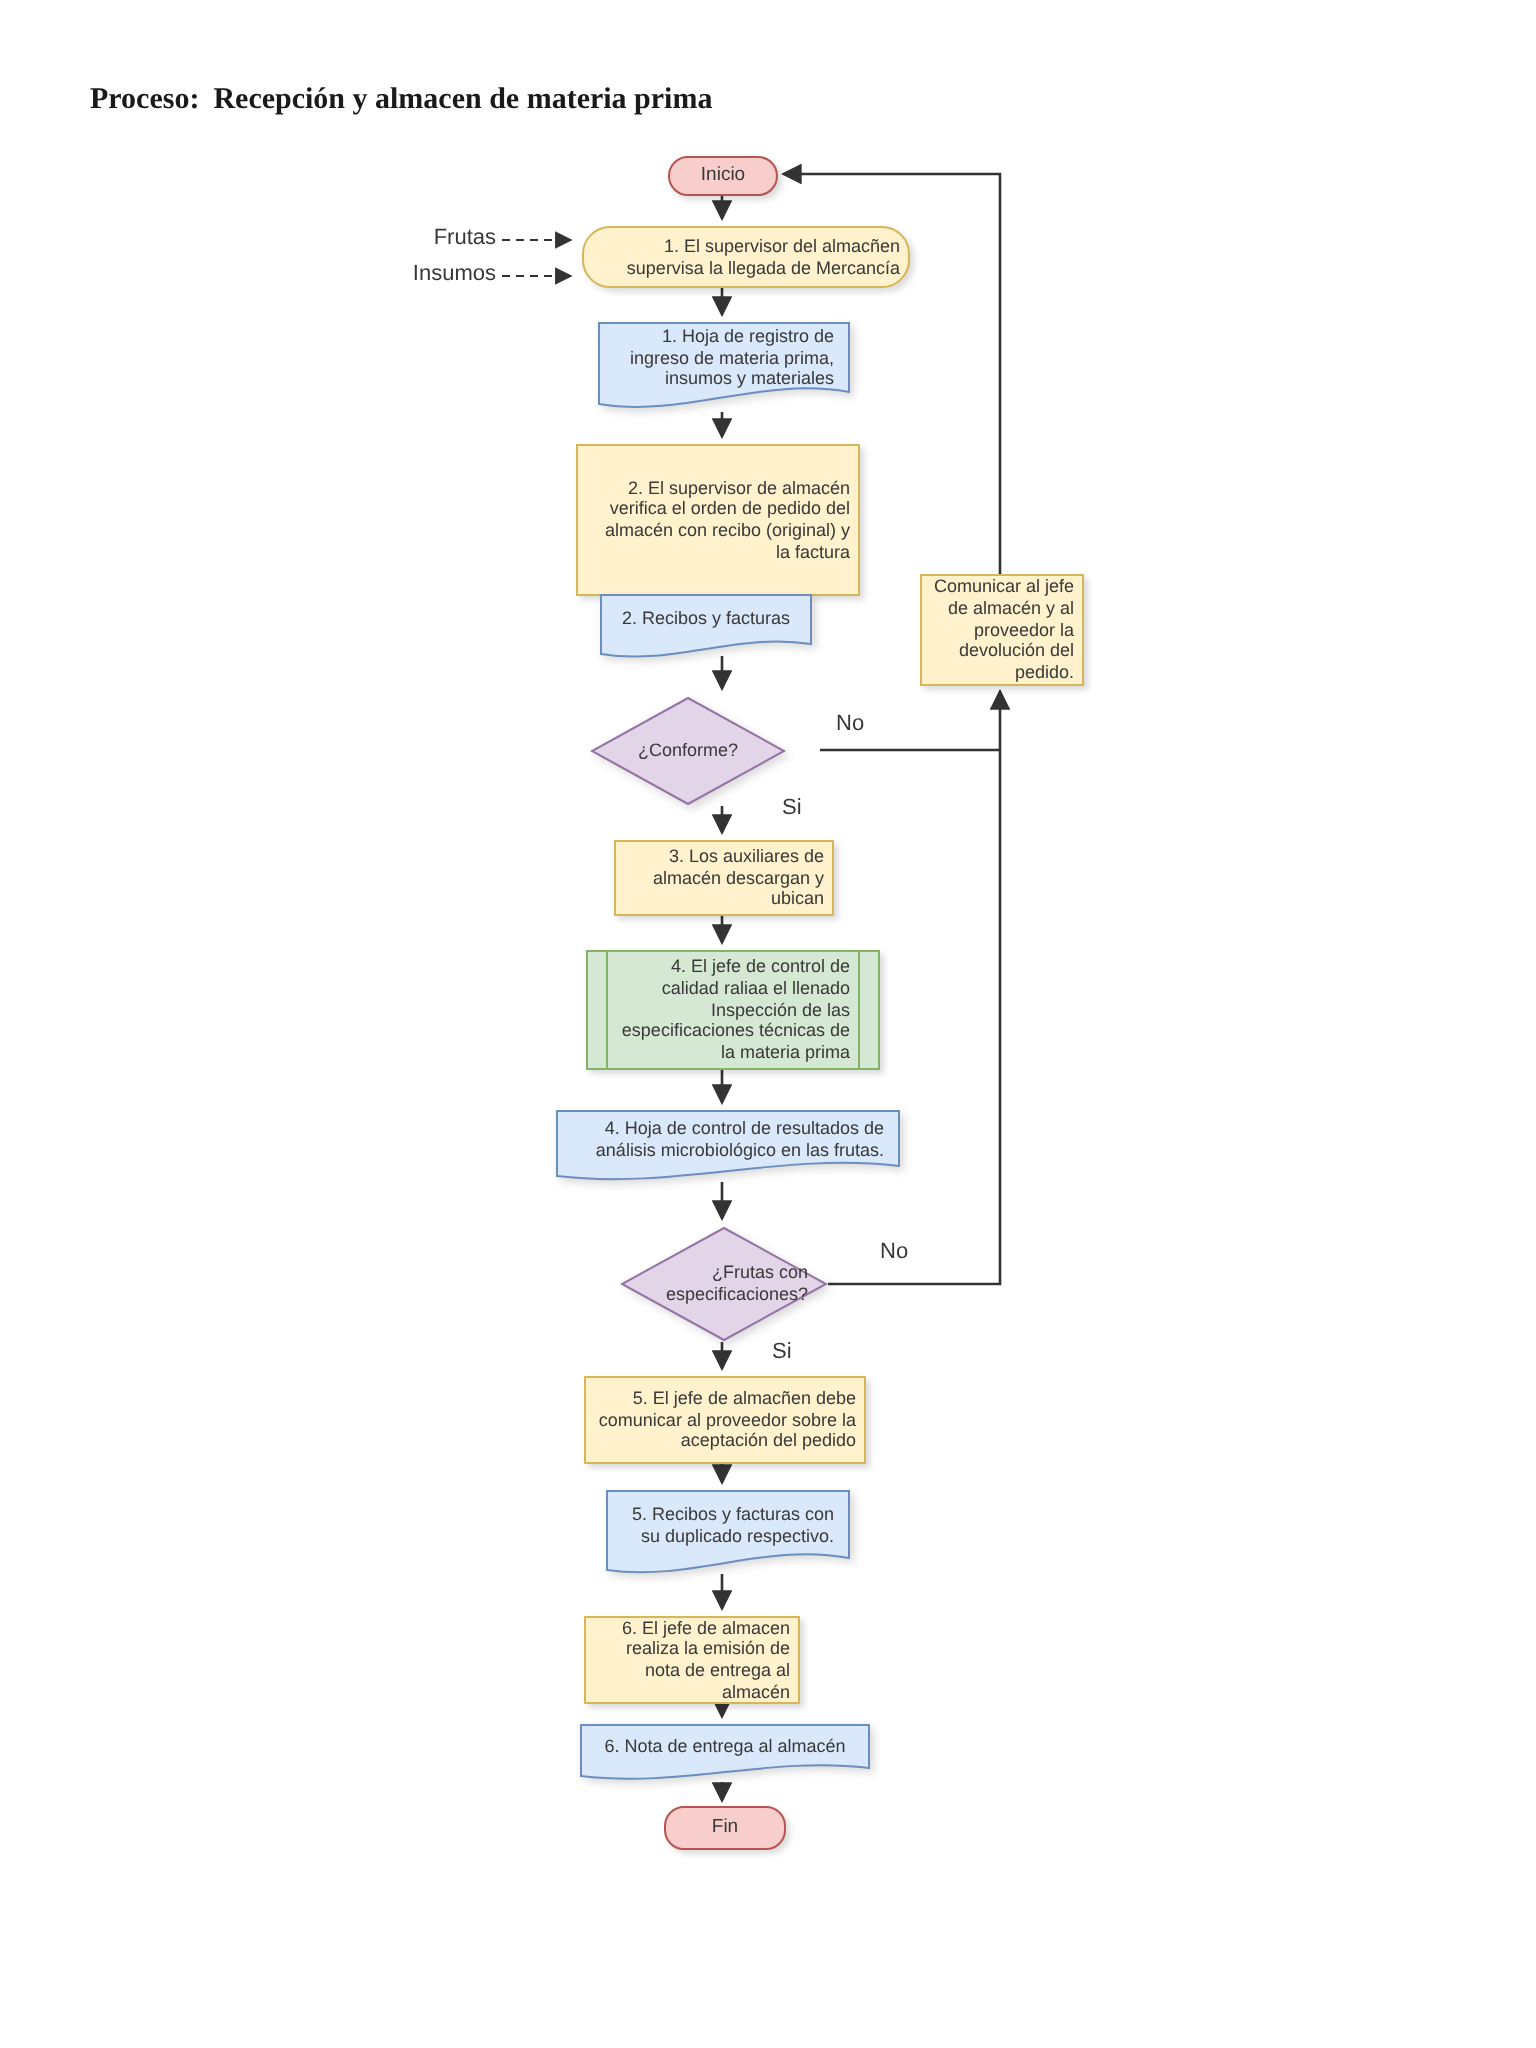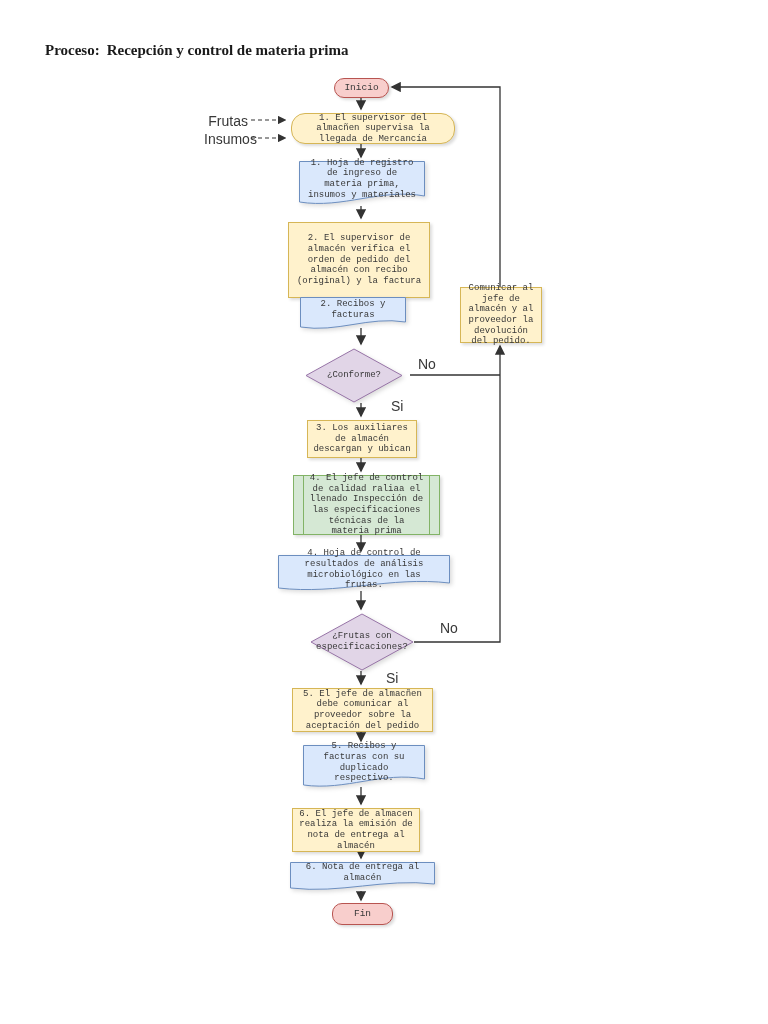--- a/index.html
+++ b/index.html
@@ -21,25 +21,24 @@
     color: #1a1a1a;
     white-space: nowrap;
   }
   .doc-title .t2 { margin-left: 7px; }
 
   .node {
     position: absolute;
     display: flex;
     align-items: center;
     justify-content: center;
-    text-align: center;
+    text-align: right;
     font-size: 9px;
     line-height: 1.18;
     color: #383838;
-    font-family: Liberation Mono, monospace;
   }
   .process {
     background: #fff2cc;
     border: 1px solid #d6b656;
     box-shadow: 2px 2px 3px rgba(0,0,0,0.14);
     padding: 2px 4px;
   }
   .predefined {
     background: #d5e8d4;
     border: 1px solid #82b366;
@@ -81,38 +80,38 @@
     overflow: visible;
     filter: drop-shadow(2px 2px 2px rgba(0,0,0,0.14));
   }
   .decision .txt {
     position: relative;
     z-index: 1;
     padding: 0 10px;
   }
   .edge-label {
     position: absolute;
-    font-size: 14px;
+    font-size: 11px;
     color: #383838;
     white-space: nowrap;
   }
   .input-label { text-align: right; }
   #connectors {
     position: absolute;
     left: 0; top: 0;
     pointer-events: none;
   }
 </style>
 </head>
 <body>
 
 <div class="page">
 
   <div class="doc-title">
-    <span>Proceso:</span><span class="t2">Recepción y control de materia prima</span>
+    <span>Proceso:</span><span class="t2">Recepción y almacen de materia prima</span>
   </div>
 
   <svg id="connectors" width="768" height="1024" viewBox="0 0 768 1024">
     <defs>
       <marker id="arrow" viewBox="0 0 10 10" refX="8.5" refY="5" markerWidth="8" markerHeight="8" orient="auto">
         <path d="M0,0 L10,5 L0,10 z" fill="#333333"></path>
       </marker>
     </defs>
     <g stroke="#333333" stroke-width="1.3" fill="none">
 
@@ -166,21 +165,21 @@
     <span>2. El supervisor de almacén verifica el orden de pedido del almacén con recibo (original) y la factura</span>
   </div>
 
   <div class="node docshape" style="left:300px; top:297px; width:106px; height:33px;">
     <svg width="106" height="33">
       <path d="M0.5,0.5 L105.5,0.5 L105.5,25 C69,19 37,36 0.5,30 Z" fill="#dae8fc" stroke="#6c8ebf" stroke-width="1"></path>
     </svg>
     <div class="txt">2. Recibos y facturas</div>
   </div>
 
-  <div class="node decision" style="left:305px; top:348px; width:98px; height:55px;">
+  <div class="node decision" style="left:295px; top:348px; width:98px; height:55px;">
     <svg width="98" height="55">
       <polygon points="49,1 97,27.5 49,54 1,27.5" fill="#e1d5e7" stroke="#9673a6" stroke-width="1"></polygon>
     </svg>
     <div class="txt">¿Conforme?</div>
   </div>
   <div class="edge-label" style="left:418px; top:356px;">No</div>
   <div class="edge-label" style="left:391px; top:398px;">Si</div>
 
   <div class="node process" style="left:460px; top:287px; width:82px; height:56px;">
     <span>Comunicar al jefe de almacén y al proveedor la devolución del pedido.</span>
@@ -214,21 +213,21 @@
     <span>5. El jefe de almacñen debe comunicar al proveedor sobre la aceptación del pedido</span>
   </div>
 
   <div class="node docshape" style="left:303px; top:745px; width:122px; height:43px;">
     <svg width="122" height="43">
       <path d="M0.5,0.5 L121.5,0.5 L121.5,34 C79,26 43,46 0.5,40 Z" fill="#dae8fc" stroke="#6c8ebf" stroke-width="1"></path>
     </svg>
     <div class="txt">5. Recibos y facturas con su duplicado respectivo.</div>
   </div>
 
-  <div class="node process" style="left:292px; top:808px; width:128px; height:44px;">
+  <div class="node process" style="left:292px; top:808px; width:108px; height:44px;">
     <span>6. El jefe de almacen realiza la emisión de nota de entrega al almacén</span>
   </div>
 
   <div class="node docshape" style="left:290px; top:862px; width:145px; height:30px;">
     <svg width="145" height="30">
       <path d="M0.5,0.5 L144.5,0.5 L144.5,22 C94,16 51,32 0.5,26 Z" fill="#dae8fc" stroke="#6c8ebf" stroke-width="1"></path>
     </svg>
     <div class="txt">6. Nota de entrega al almacén</div>
   </div>
 

